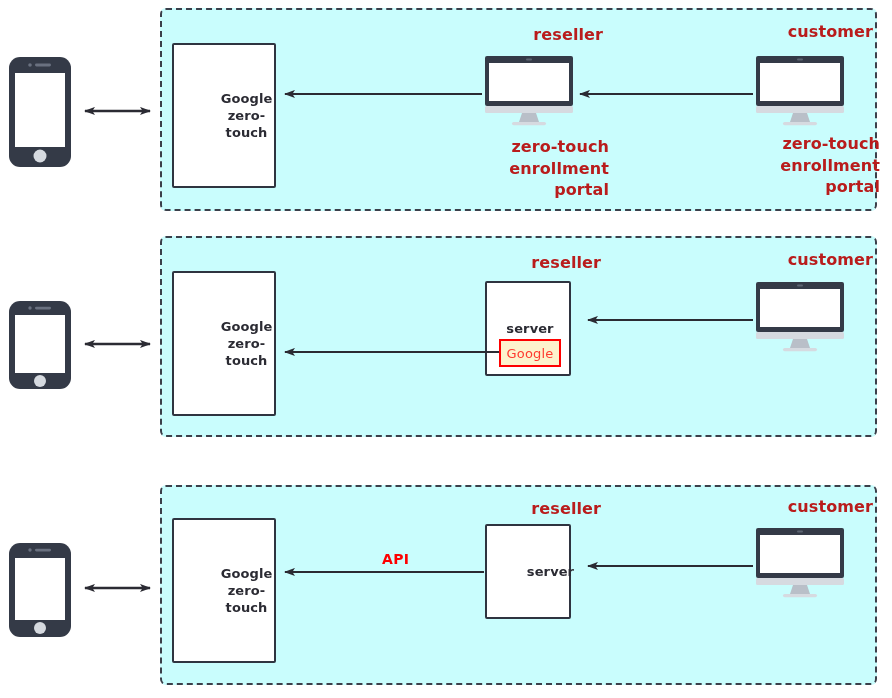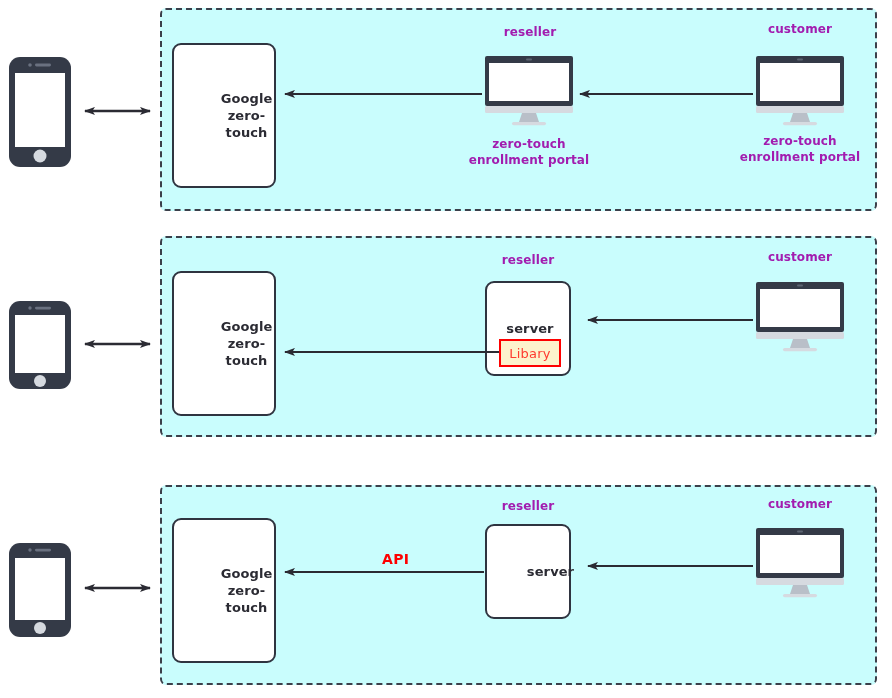--- a/index.html
+++ b/index.html
@@ -29,21 +29,21 @@
     border: 2px dashed #3b3f4a;
     border-radius: 6px;
     box-sizing: border-box;
   }
 
   
   .node-box {
     position: absolute;
     background: #ffffff;
     border: 2.5px solid #2f3440;
-    border-radius: 9px;
+    border-radius: 2px;
     box-sizing: border-box;
     display: flex;
     align-items: center;
     justify-content: center;
     text-align: center;
     padding-left: 45px;
   }
   .node-label {
     font-size: 13px;
     font-weight: bold;
@@ -54,24 +54,24 @@
   .node-label-sm {
     font-size: 13px;
     font-weight: bold;
     color: #2b2b33;
     letter-spacing: 0.1px;
   }
 
   
   .caption {
     position: absolute;
-    font-size: 12px;
-    font-weight: bold;
-    color: #a21caf;
-    text-align: center;
+    font-size: 16px;
+    font-weight: bold;
+    color: #b91c1c;
+    text-align: right;
     line-height: 1.35;
     letter-spacing: 0.1px;
     white-space: pre-line;
   }
 
   
   .chip {
     position: absolute;
     background: #fdf3cd;
     border: 2px solid #fe0000;
@@ -166,21 +166,21 @@
     <span class="node-label">Google
 zero-touch</span>
   </div>
 
   <div class="caption" style="left:455px; top:252px; width:146px;">reseller</div>
 
   <div class="node-box" style="left:485px; top:281px; width:86px; height:95px; display:block;">
     <div class="node-label-sm" style="position:absolute; left:0; top:38px; width:86px; text-align:center;">server</div>
   </div>
   <div class="chip" style="left:499px; top:339px; width:62px; height:28px;">
-    <span>Libary</span>
+    <span>Google</span>
   </div>
 
   <div class="caption" style="left:727px; top:249px; width:146px;">customer</div>
 
   <svg class="icon" style="left:756px; top:282px;" width="88" height="70" viewBox="0 0 88 70">
     <rect x="0" y="0" width="88" height="50" rx="2" fill="#343a47"></rect>
     <rect x="4" y="7" width="80" height="38" fill="#ffffff"></rect>
     <rect x="41" y="2.6" width="6" height="2" rx="1" fill="#5d6472"></rect>
     <rect x="0" y="50" width="88" height="7" rx="1.5" fill="#d6dae0"></rect>
     <path d="M37 57 h14 l3 9 h-20 z" fill="#b9bfc8"></path>

